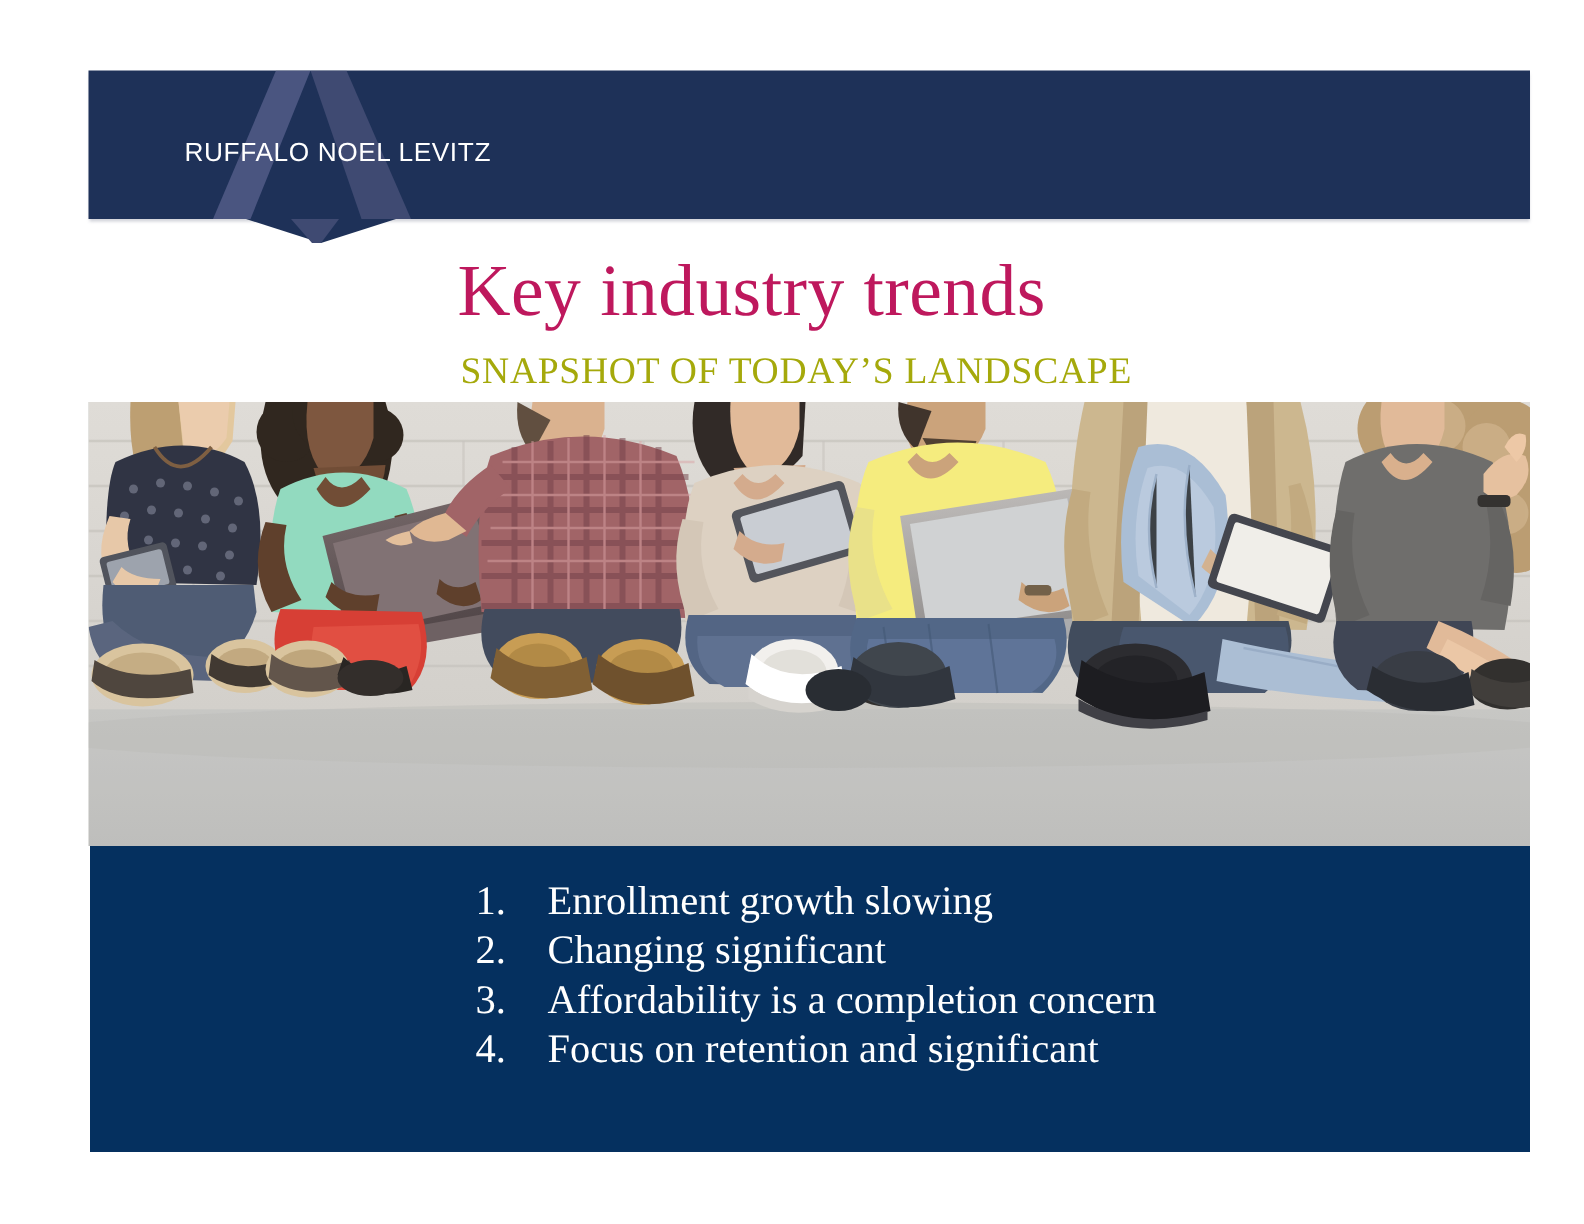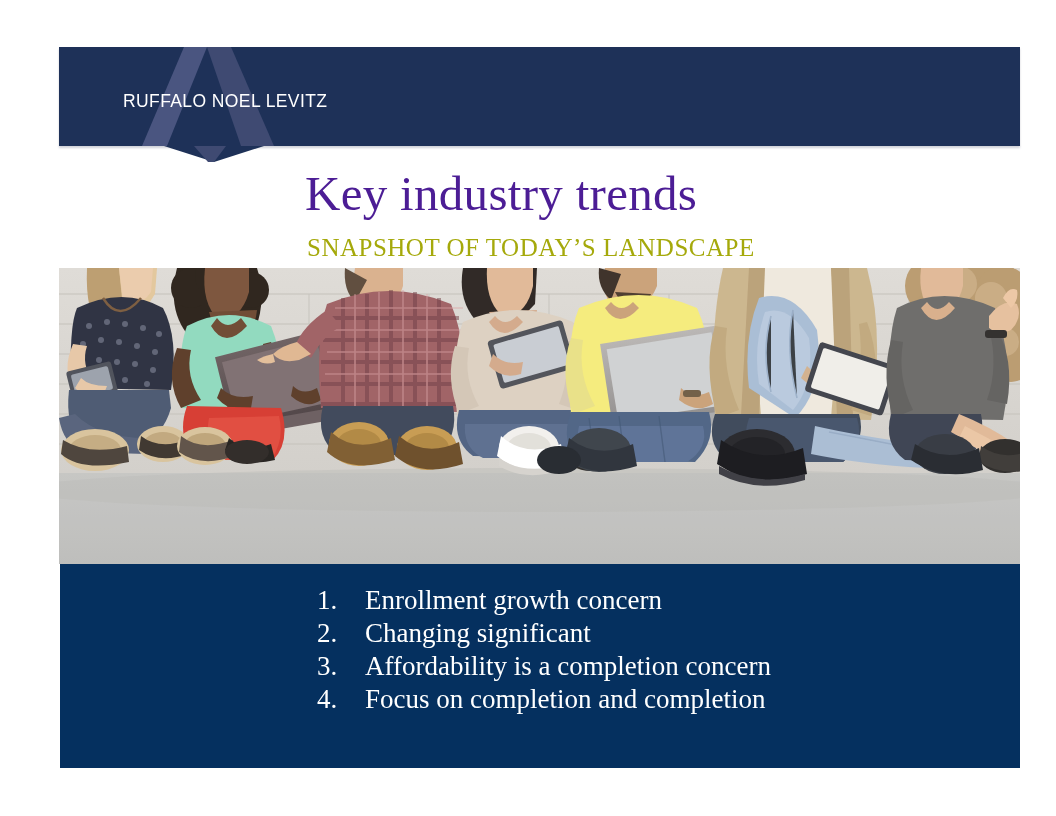--- a/index.html
+++ b/index.html
@@ -63,21 +63,21 @@
   }
 
   
   .title {
     position: absolute;
     left: 293px;
     top: 168px;
     font-family: "Liberation Serif", serif;
     font-size: 49px;
     line-height: 1.05;
-    color: #4c1d95;
+    color: #be185d;
     white-space: nowrap;
     letter-spacing: 0.3px;
   }
   .subtitle {
     position: absolute;
     left: 295px;
     top: 234px;
     font-family: "Liberation Serif", serif;
     font-size: 25px;
     line-height: 1.1;
@@ -516,30 +516,30 @@
       </g>
 
       <rect x="0" y="0" width="961" height="296" fill="#ffffff" opacity="0.03"></rect>
     </svg>
   </div>
 
   <div class="bottom-panel">
     <ol class="bullet-list">
       <li>
         <span class="num">1.</span>
-        <span class="txt">Enrollment growth concern</span>
+        <span class="txt">Enrollment growth slowing</span>
       </li>
       <li>
         <span class="num">2.</span>
         <span class="txt">Changing significant</span>
       </li>
       <li>
         <span class="num">3.</span>
         <span class="txt">Affordability  is a  completion  concern</span>
       </li>
       <li>
         <span class="num">4.</span>
-        <span class="txt">Focus on completion and completion</span>
+        <span class="txt">Focus on retention and significant</span>
       </li>
     </ol>
   </div>
 
 </div>
 
 </body></html>

